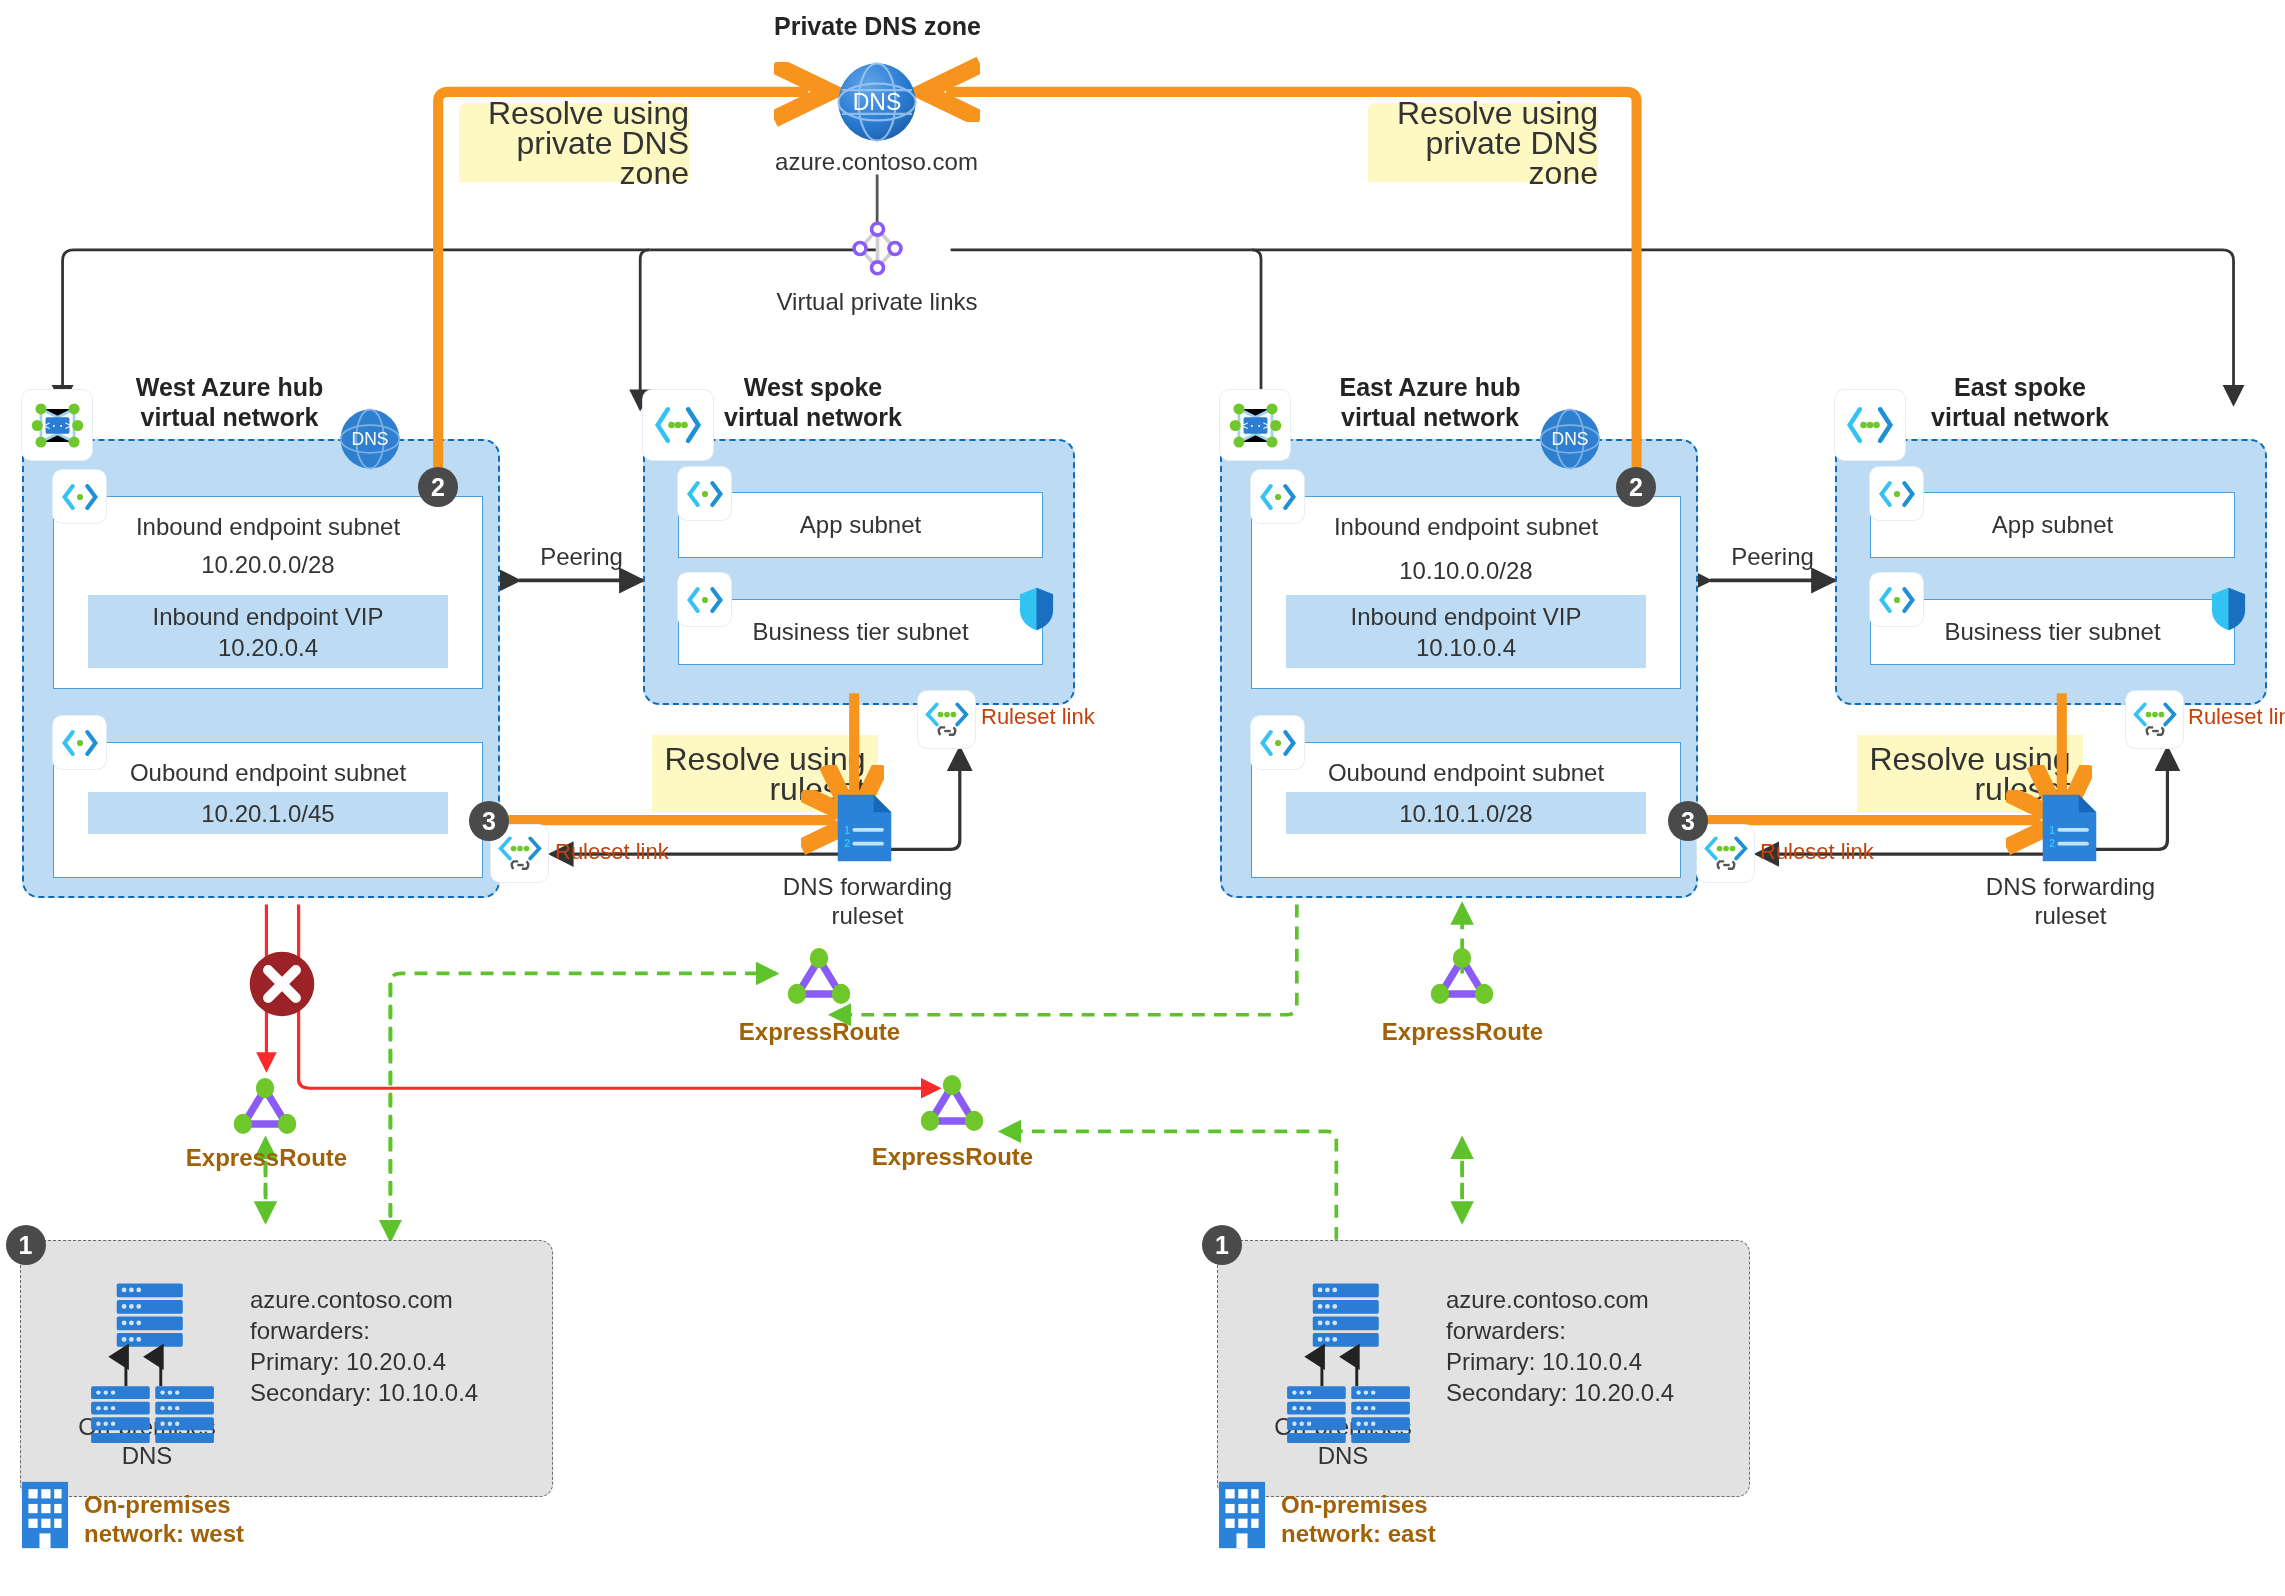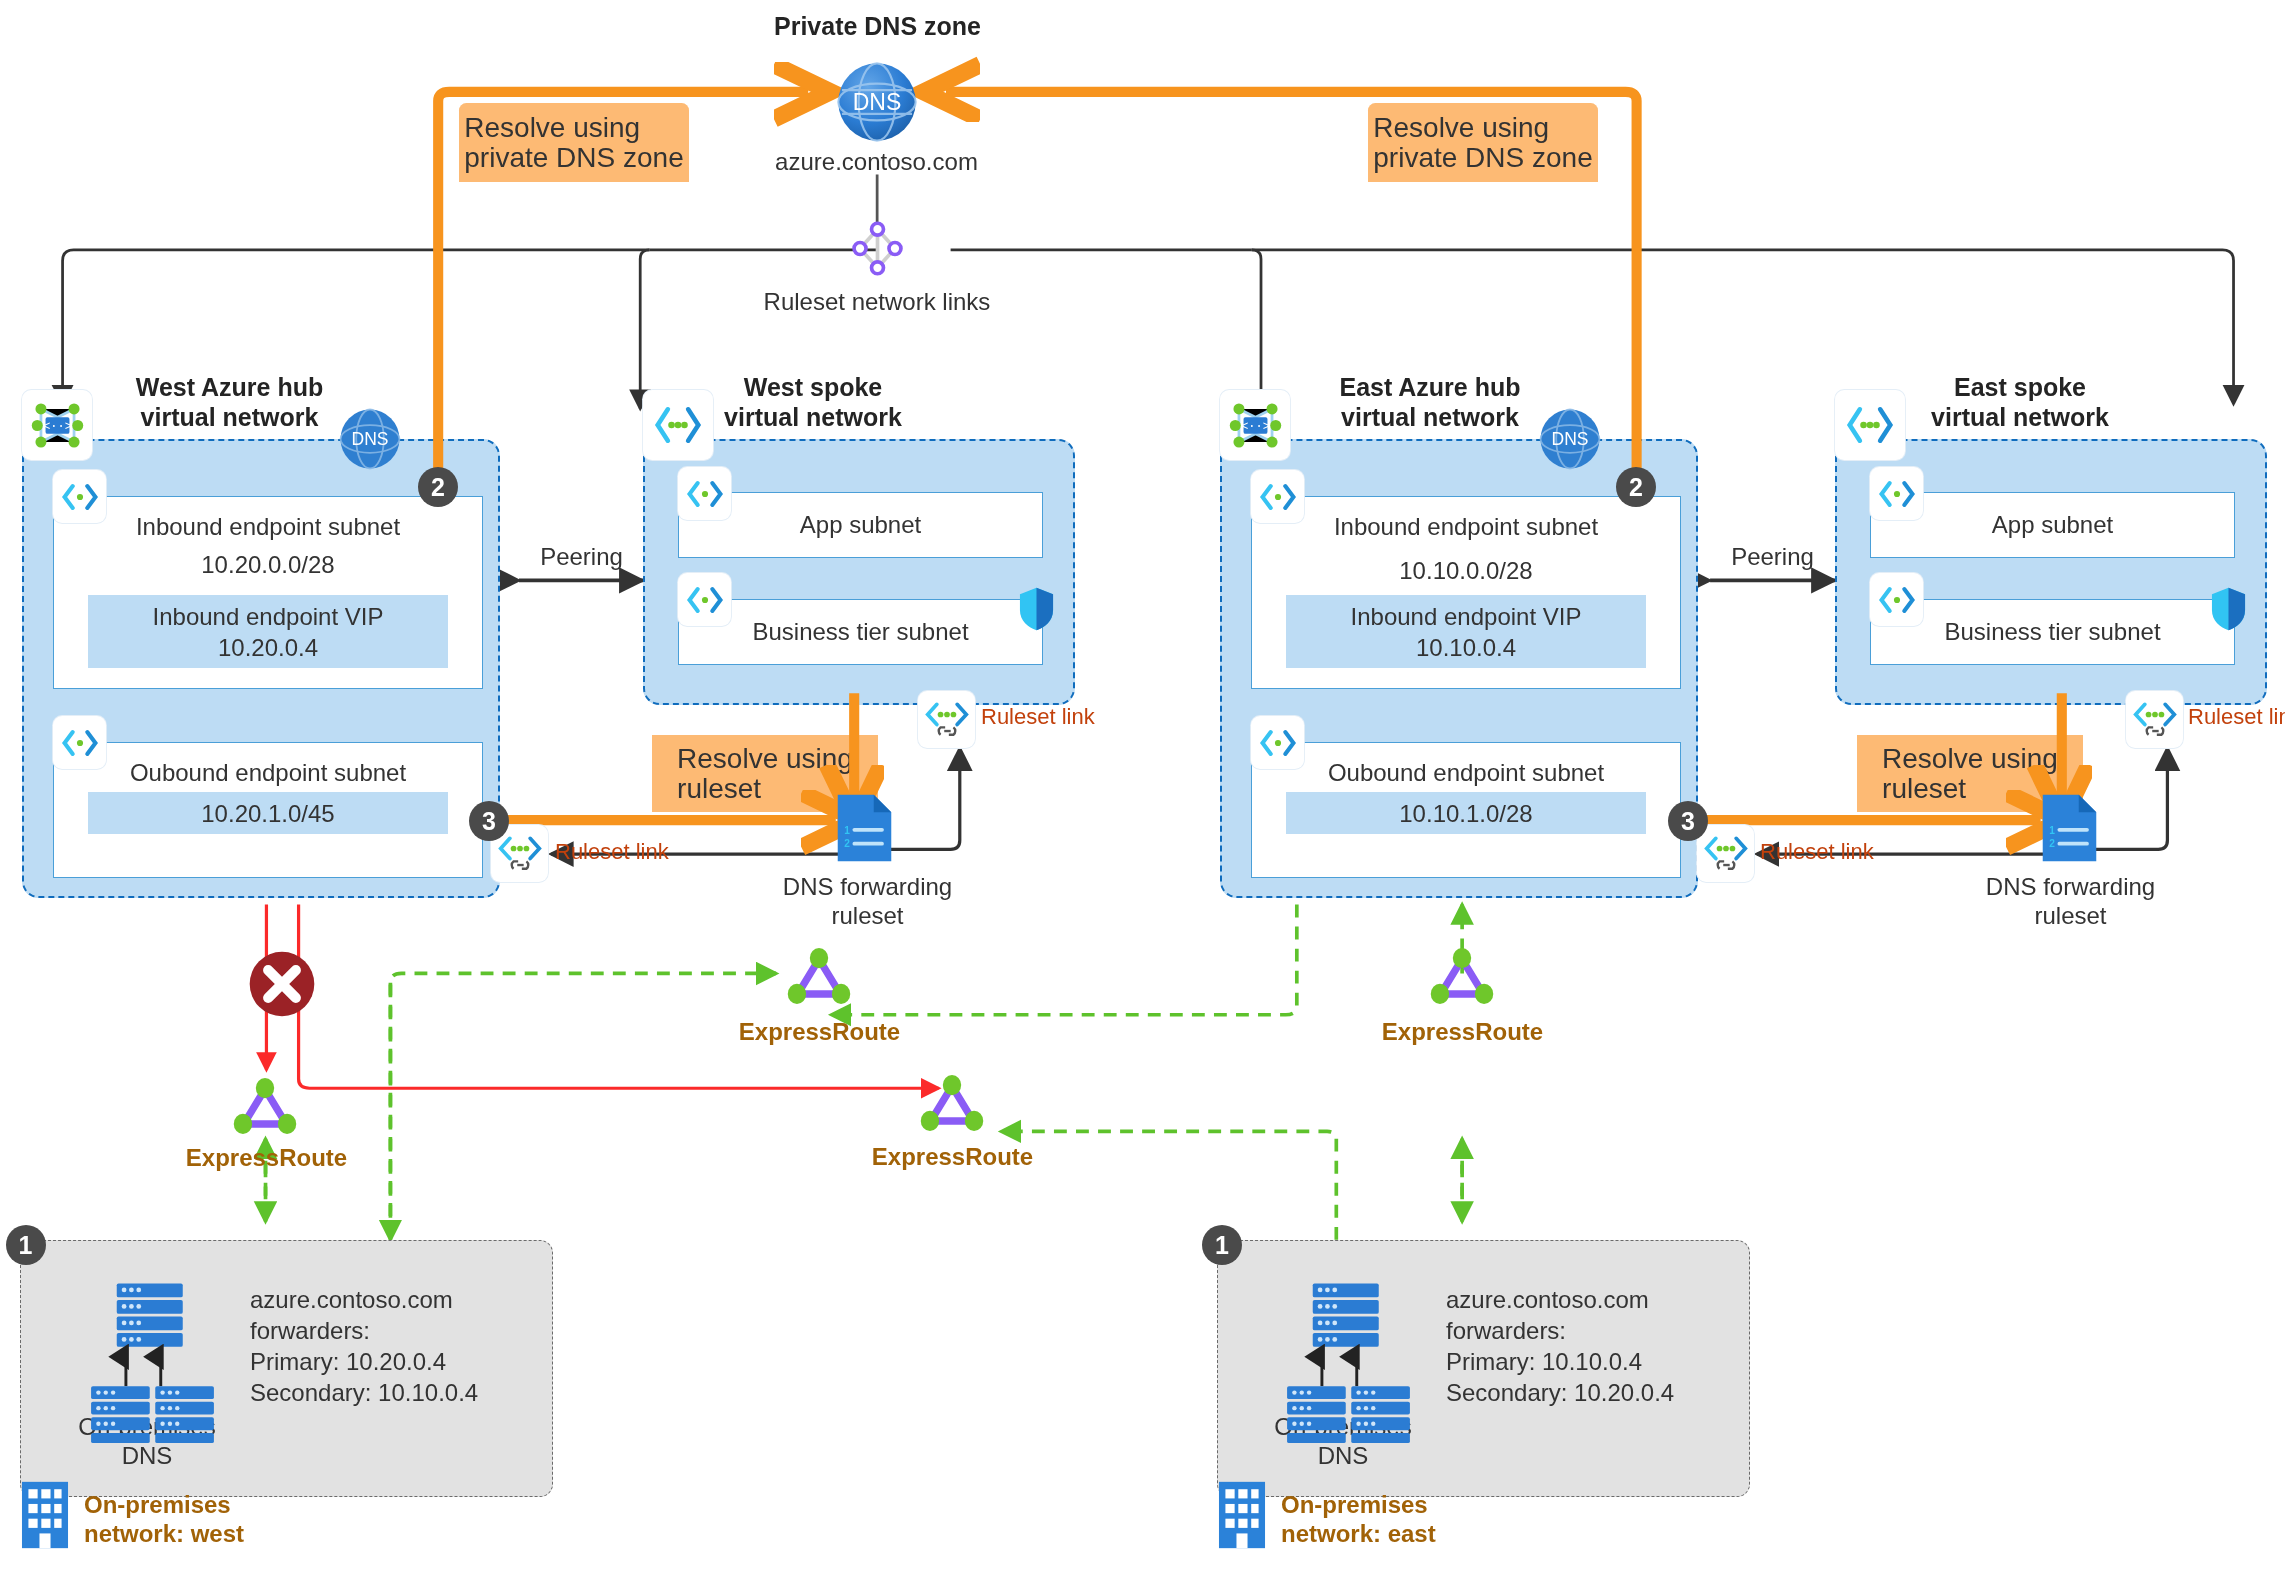--- a/index.html
+++ b/index.html
@@ -96,25 +96,25 @@
     line-height:31px;
     padding:5.5px 0;
     white-space:pre-line;
     z-index:4;
   }
 
   
   .callout{
     position:absolute;
     box-sizing:border-box;
-    background:#fdba74;
+    background:#fef9c3;
     color:#333333;
-    font-size:28px;
+    font-size:32px;
     line-height:30px;
-    text-align:left;
+    text-align:right;
     white-space:pre-line;
     display:flex;
     align-items:center;
     justify-content:center;
     z-index:5;
   }
   .callout.rounded{ border-radius:7.3px 7.3px 0 0; }
 
   
   .badge{
@@ -284,21 +284,21 @@
         <path d="M31,10 L31,52"></path>
       </g>
       <g fill="#ffffff" stroke="#8a5cf5" stroke-width="4">
         <circle cx="31" cy="10" r="6.5"></circle>
         <circle cx="12" cy="31" r="6.5"></circle>
         <circle cx="50" cy="31" r="6.5"></circle>
         <circle cx="31" cy="52" r="6.5"></circle>
       </g>
     </svg>
   </div>
-  <div class="node lbl" style="left:698px; top:287px; width:358px;">Ruleset network links</div>
+  <div class="node lbl" style="left:698px; top:287px; width:358px;">Virtual private links</div>
 
   <div class="node ttl" style="left:101px; top:372px; width:257px;">West Azure hub
 virtual network</div>
 
   <div class="tile" style="left:22px; top:390px; width:70px; height:70px;">
     <svg width="57" height="57" viewBox="0 0 62 62">
       <g stroke="#9fd2f0" stroke-width="3">
         <path d="M13,13 L31,22 L49,13"></path>
           <path d="M13,49 L31,40 L49,49"></path>
         <path d="M13,13 L13,49"></path>

